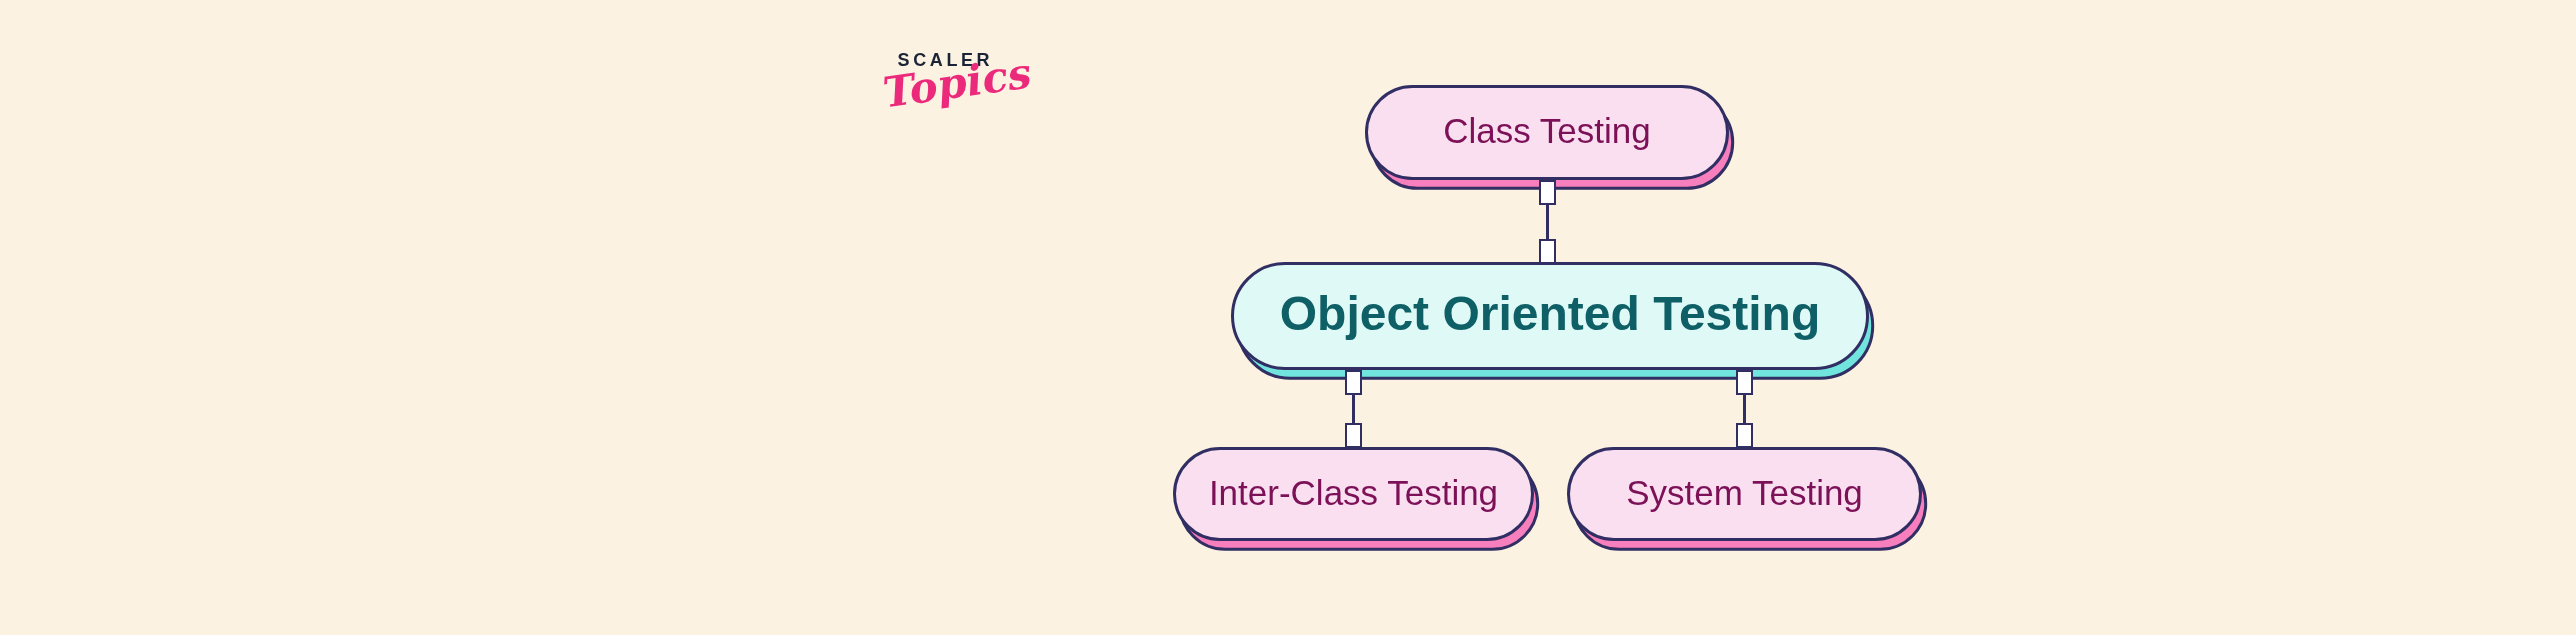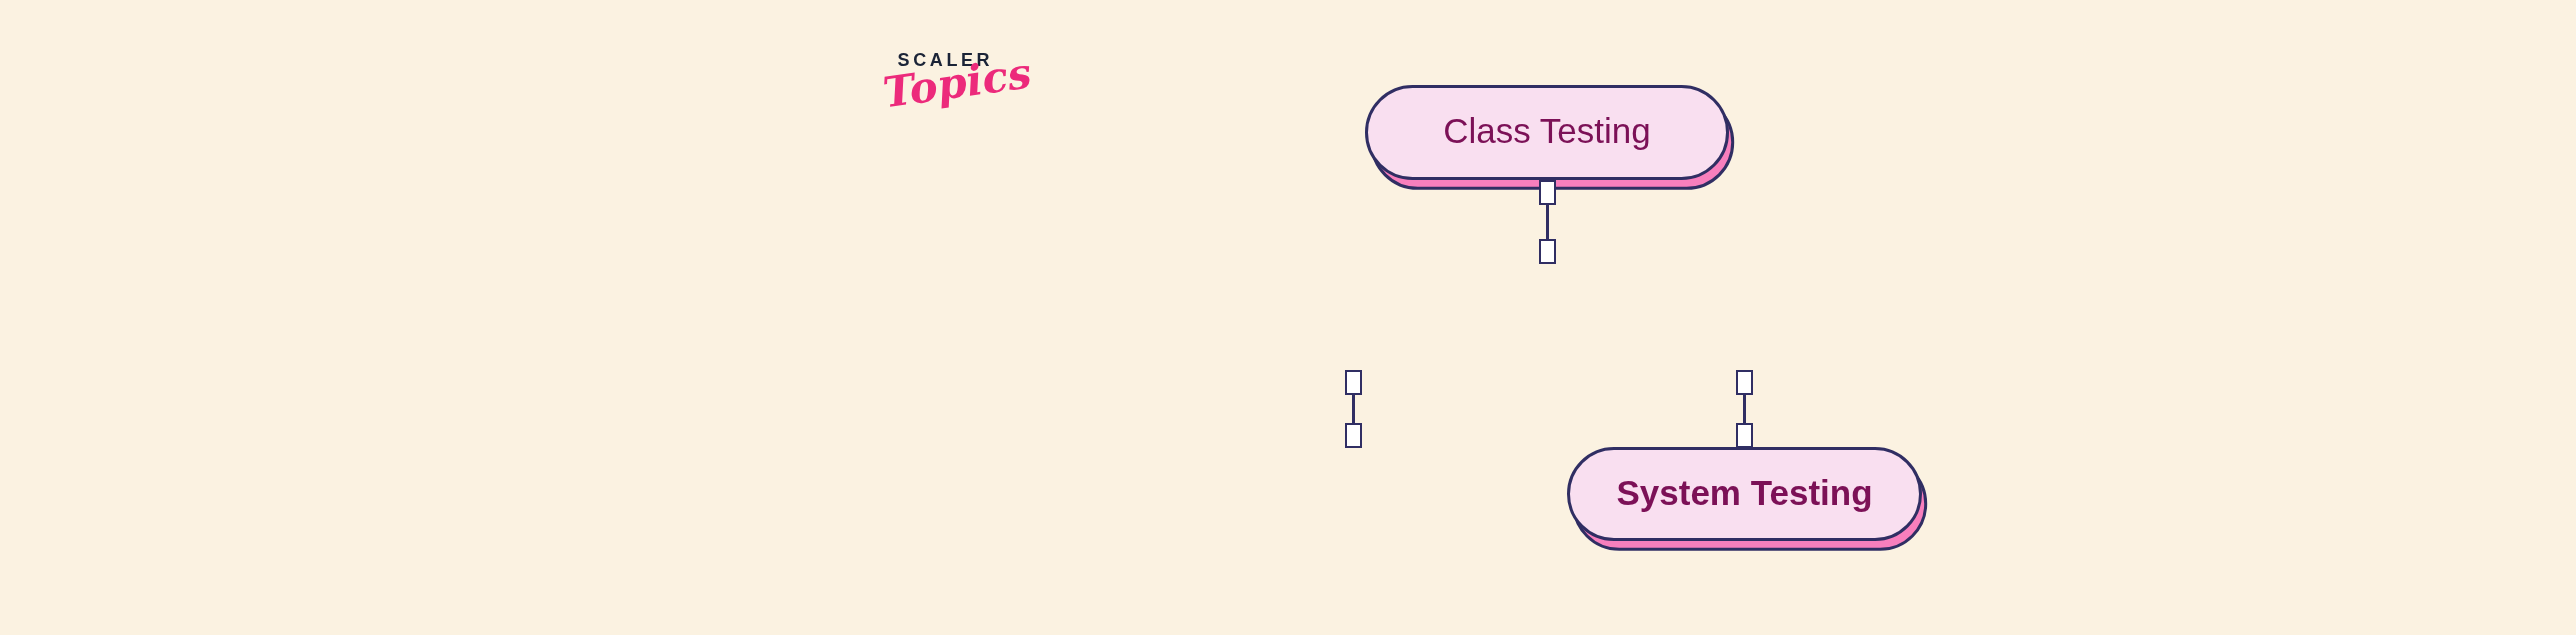--- a/index.html
+++ b/index.html
@@ -59,21 +59,21 @@
     padding-bottom:3.1px;
   }
 
   .node-class   {left:1365px;top:85px;width:364px;height:95px;border-radius:48px;}
   .node-class   .node-label{font-size:35px;font-weight:400;}
   .node-oot     {left:1231px;top:262px;width:638px;height:108px;border-radius:54px;}
   .node-oot     .node-label{font-size:48px;font-weight:700;}
   .node-inter   {left:1173px;top:447px;width:361px;height:94px;border-radius:47px;}
   .node-inter   .node-label{font-size:35px;font-weight:400;}
   .node-system  {left:1567px;top:447px;width:355px;height:94px;border-radius:47px;}
-  .node-system  .node-label{font-size:35px;font-weight:700;}
+  .node-system  .node-label{font-size:35px;font-weight:400;}
 
   
   .stub{
     position:absolute;z-index:2;
     width:16.5px;height:25px;
     background:var(--connector-fill);
     border:2.6px solid var(--border);
     box-sizing:border-box;
   }
   .cline{
@@ -91,21 +91,33 @@
     <div class="logo-script">Topics</div>
   </div>
 
   <div class="node node-class" style="--fill: #F9DFF0; --shadow: #F87FBD; --text: #7C1157;">
     <div class="node-shadow"></div>
     <div class="node-face">
       <span class="node-label">Class Testing</span>
     </div>
   </div>
 
+  <div class="node node-oot" style="--fill: #DFF9F6; --shadow: #72E4DE; --text: #0E5F66;">
+    <div class="node-shadow"></div>
+    <div class="node-face">
+      <span class="node-label">Object Oriented Testing</span>
+    </div>
+  </div>
 
+  <div class="node node-inter" style="--fill: #F9DFF0; --shadow: #F87FBD; --text: #7C1157;">
+    <div class="node-shadow"></div>
+    <div class="node-face">
+      <span class="node-label">Inter-Class Testing</span>
+    </div>
+  </div>
 
   <div class="node node-system" style="--fill: #F9DFF0; --shadow: #F87FBD; --text: #7C1157;">
     <div class="node-shadow"></div>
     <div class="node-face">
       <span class="node-label">System Testing</span>
     </div>
   </div>
 
   <div class="stub" style="left:1539px;top:180px;"></div>
   <div class="cline" style="left:1546px;top:204px;height:38px;"></div>

